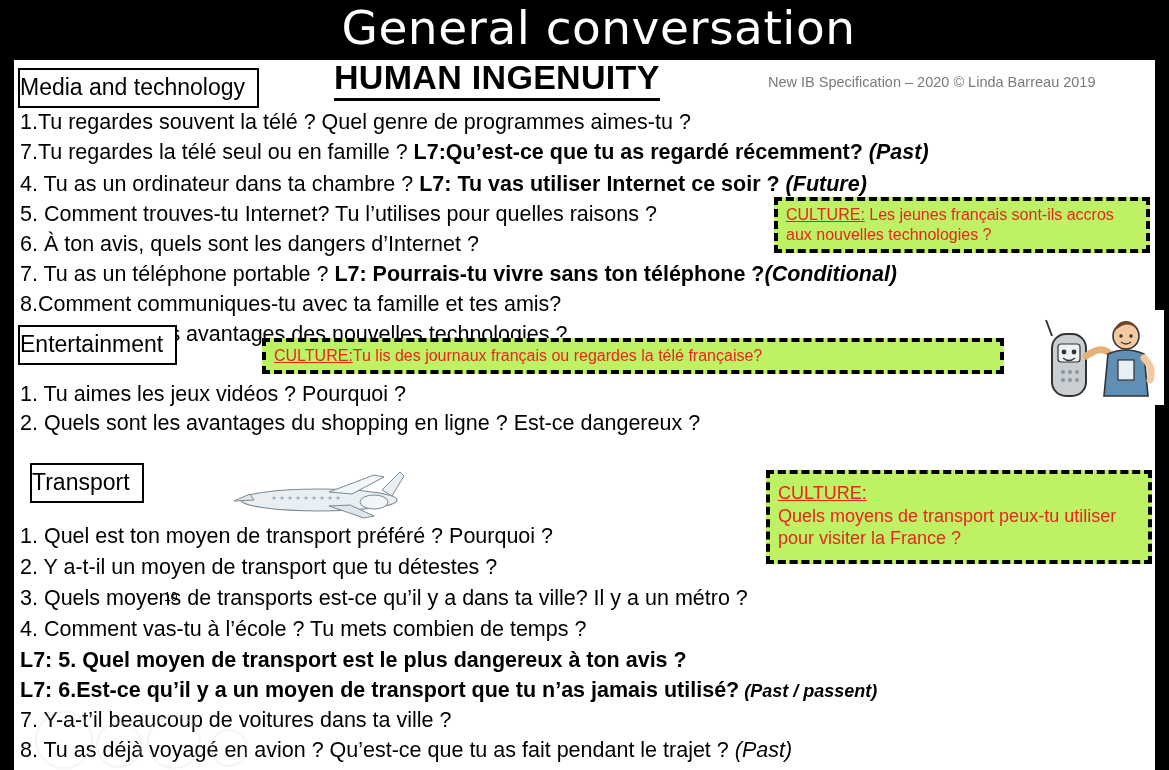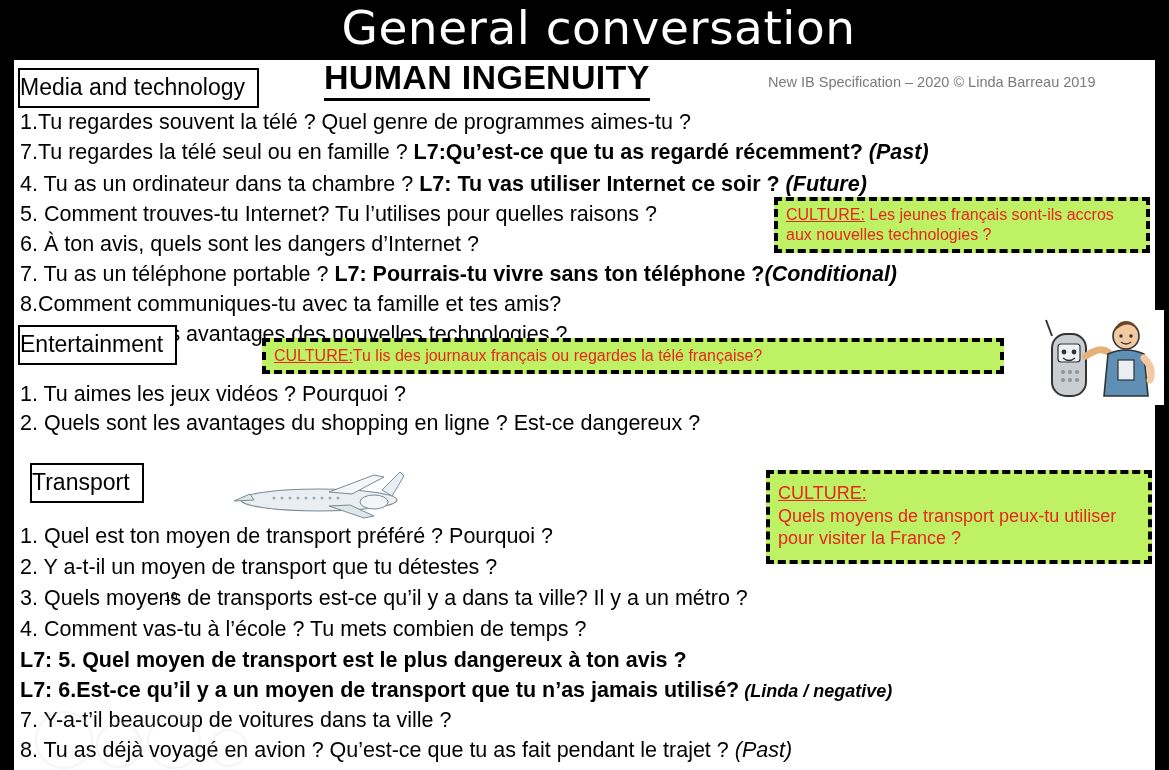--- a/index.html
+++ b/index.html
@@ -29,21 +29,21 @@
     text-align:center;
     color:#ffffff;
     font-size:47px;
     font-family:"DejaVu Sans", sans-serif;
     font-weight:400;
     letter-spacing:0.5px;
     line-height:60px;
   }
   
   .subtitle{
-    position:absolute;left:310px;top:58px;
+    position:absolute;left:320px;top:58px;
     font-size:34px;font-weight:bold;color:#000;
     font-family:"Liberation Sans", sans-serif;
     border-bottom:3px solid #000;
     padding-bottom:1px;
     letter-spacing:0.3px;
   }
   .credit{
     position:absolute;left:754px;top:74px;
     font-size:14.5px;color:#7a7a7a;
     white-space:nowrap;
@@ -207,21 +207,21 @@
   <div class="line" style="left:6px;top:586px;">
     <span>3.    Quels moyens de transports est-ce qu’il y a dans ta ville? Il y a un métro ?</span>
   </div>
   <div class="line" style="left:6px;top:617px;">
     <span>4.    Comment vas-tu à l’école ? Tu mets combien de temps ?</span>
   </div>
   <div class="line b" style="left:6px;top:648px;">
     <span>L7: 5. Quel moyen de transport est le plus dangereux à ton avis ?</span>
   </div>
   <div class="line" style="left:6px;top:678px;">
-    <span class="b">L7: 6.Est-ce qu’il y a un moyen de transport que tu n’as jamais utilisé?</span><span class="bi sm"> (Linda / negative)</span>
+    <span class="b">L7: 6.Est-ce qu’il y a un moyen de transport que tu n’as jamais utilisé?</span><span class="bi sm"> (Past / passent)</span>
   </div>
   <div class="line" style="left:6px;top:708px;">
     <span>7. Y-a-t’il beaucoup  de voitures dans ta ville ?</span>
   </div>
   <div class="line" style="left:6px;top:738px;">
     <span>8. Tu as déjà voyagé en avion ? Qu’est-ce que tu as fait pendant le trajet ? </span><span class="i">(Past)</span>
   </div>
 
   <svg class="people" viewBox="0 0 130 95">
     <rect x="0" y="0" width="130" height="95" fill="#ffffff"></rect>

